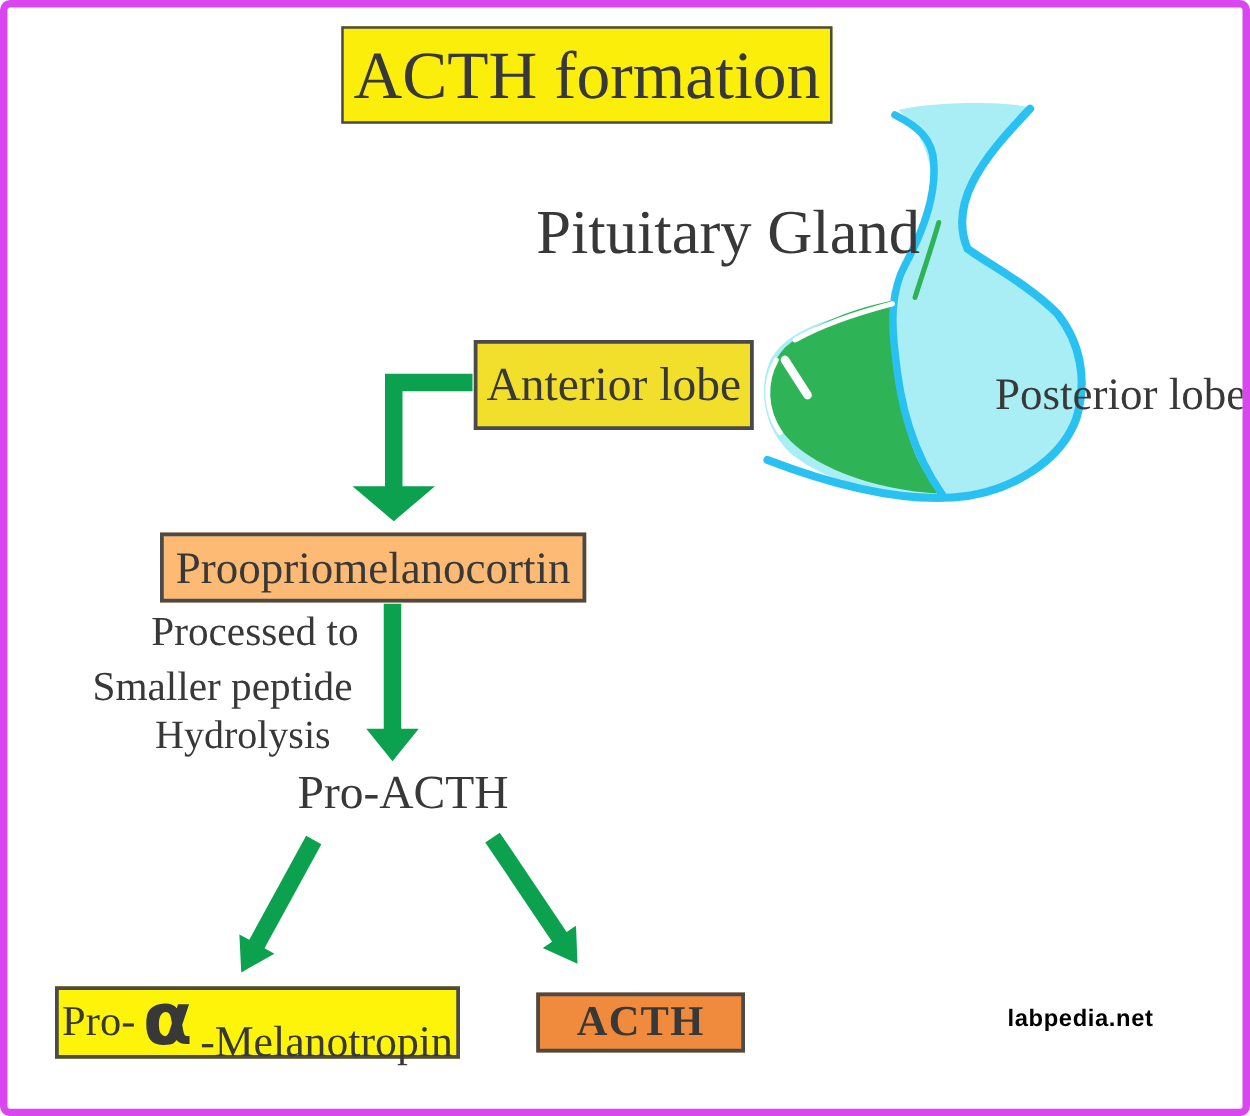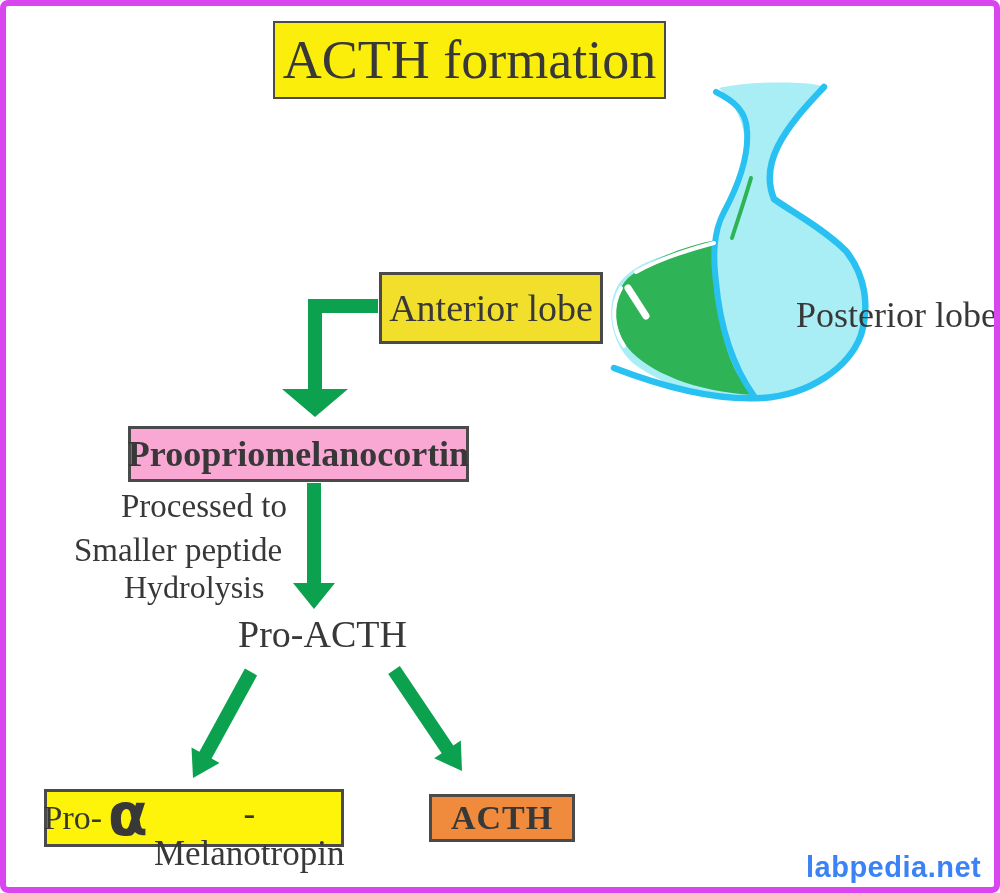--- a/index.html
+++ b/index.html
@@ -26,26 +26,26 @@
   }
   #title-box{left:267px;top:15px;width:393px;height:78px;border-width:2px;font-size:54px;}
   #pituitary-heading{left:423px;top:150px;font-size:50px;z-index:2;white-space:nowrap;}
   #anterior-box{left:373px;top:266px;width:224px;height:72px;font-size:38px;}
   #posterior-label{left:778px;top:288px;font-size:36px;z-index:2;white-space:nowrap;margin-left:12px;}
   #pomc-box{left:122px;top:420px;width:341px;height:56px;font-size:36px;}
   #note-processed{left:115px;top:482px;font-size:33px;z-index:2;white-space:nowrap;}
   #note-smaller{left:68px;top:526px;font-size:33px;z-index:2;white-space:nowrap;}
   #note-hydrolysis{left:118px;top:563px;font-size:32px;z-index:2;white-space:nowrap;}
   #pro-acth-label{left:232px;top:606px;font-size:38px;z-index:2;white-space:nowrap;}
-  #proalpha-box{left:38px;top:783px;width:300px;height:58px;}
+  #proalpha-box{left:38px;top:783px;width:324px;height:58px;}
   #proalpha-box .prefix{font-size:34px;}
   #proalpha-box .alpha{font-size:58px;font-weight:bold;line-height:40px;margin:0 6px 6px 6px;font-family:"DejaVu Sans",sans-serif;}
   #proalpha-box .suffix{font-size:35px;margin-top:32px;}
-  #acth-box{left:423px;top:788px;width:146px;height:48px;font-size:34px;font-weight:bold;letter-spacing:1px;}
-  #watermark{left:800px;top:845px;font-size:29px;font-weight:bold;font-family:"Liberation Sans",sans-serif;color:#3b82f6;letter-spacing:0.5px;z-index:2;}
+  #acth-box{left:423px;top:788px;width:167px;height:48px;font-size:34px;font-weight:bold;letter-spacing:1px;}
+  #watermark{left:800px;top:799px;font-size:19px;font-weight:bold;font-family:"Liberation Sans",sans-serif;color:#000000;letter-spacing:0.5px;z-index:2;}
   svg{position:absolute;pointer-events:none;}
   #gland-svg{left:560px;top:0;z-index:1;}
   #arrows-svg{left:0;top:0;z-index:1;}
 </style>
 </head>
 <body>
 
 <div id="canvas">
 
   <svg id="gland-svg" width="440" height="420" viewBox="0 0 440 420">
@@ -77,28 +77,29 @@
     <path d="M372,293 L302,293 L302,383 L276,383 L309,411 L342,383 L316,383 L316,307 L372,307 Z" fill="#0ba14e"></path>
     <path d="M301,477 L315,477 L315,577 L329,577 L308,603 L287,577 L301,577 Z" fill="#0ba14e"></path>
     <path d="M238.9,662.6 L251.1,669.4 L205.6,752.6 L213.5,756.9 L187,772 L185.5,741.5 L193.4,745.8 Z" fill="#0ba14e"></path>
     <path d="M382.2,667.9 L393.8,660.1 L447.3,739.5 L454.8,734.5 L456,765 L428.2,752.3 L435.7,747.3 Z" fill="#0ba14e"></path>
   </svg>
 
   <div id="title-box" class="box" style="background: rgb(252, 238, 11);">
     <span>ACTH formation</span>
   </div>
 
+  <div id="pituitary-heading" class="abs">Pituitary Gland</div>
 
   <div id="anterior-box" class="box" style="background: rgb(242, 223, 43);">
     <span>Anterior lobe</span>
   </div>
 
   <div id="posterior-label" class="abs">Posterior lobe</div>
 
-  <div id="pomc-box" class="box" style="background: #f9a8d4; font-weight: bold;">
+  <div id="pomc-box" class="box" style="background: #fdba74;">
     <span>Proopriomelanocortin</span>
   </div>
 
   <div id="note-processed" class="abs">Processed to</div>
   <div id="note-smaller" class="abs">Smaller peptide</div>
   <div id="pro-acth-label" class="abs">Pro-ACTH</div>
 
   <div id="note-hydrolysis" class="abs">Hydrolysis</div>
 
   <div id="proalpha-box" class="box" style="background: rgb(253, 244, 9);">

